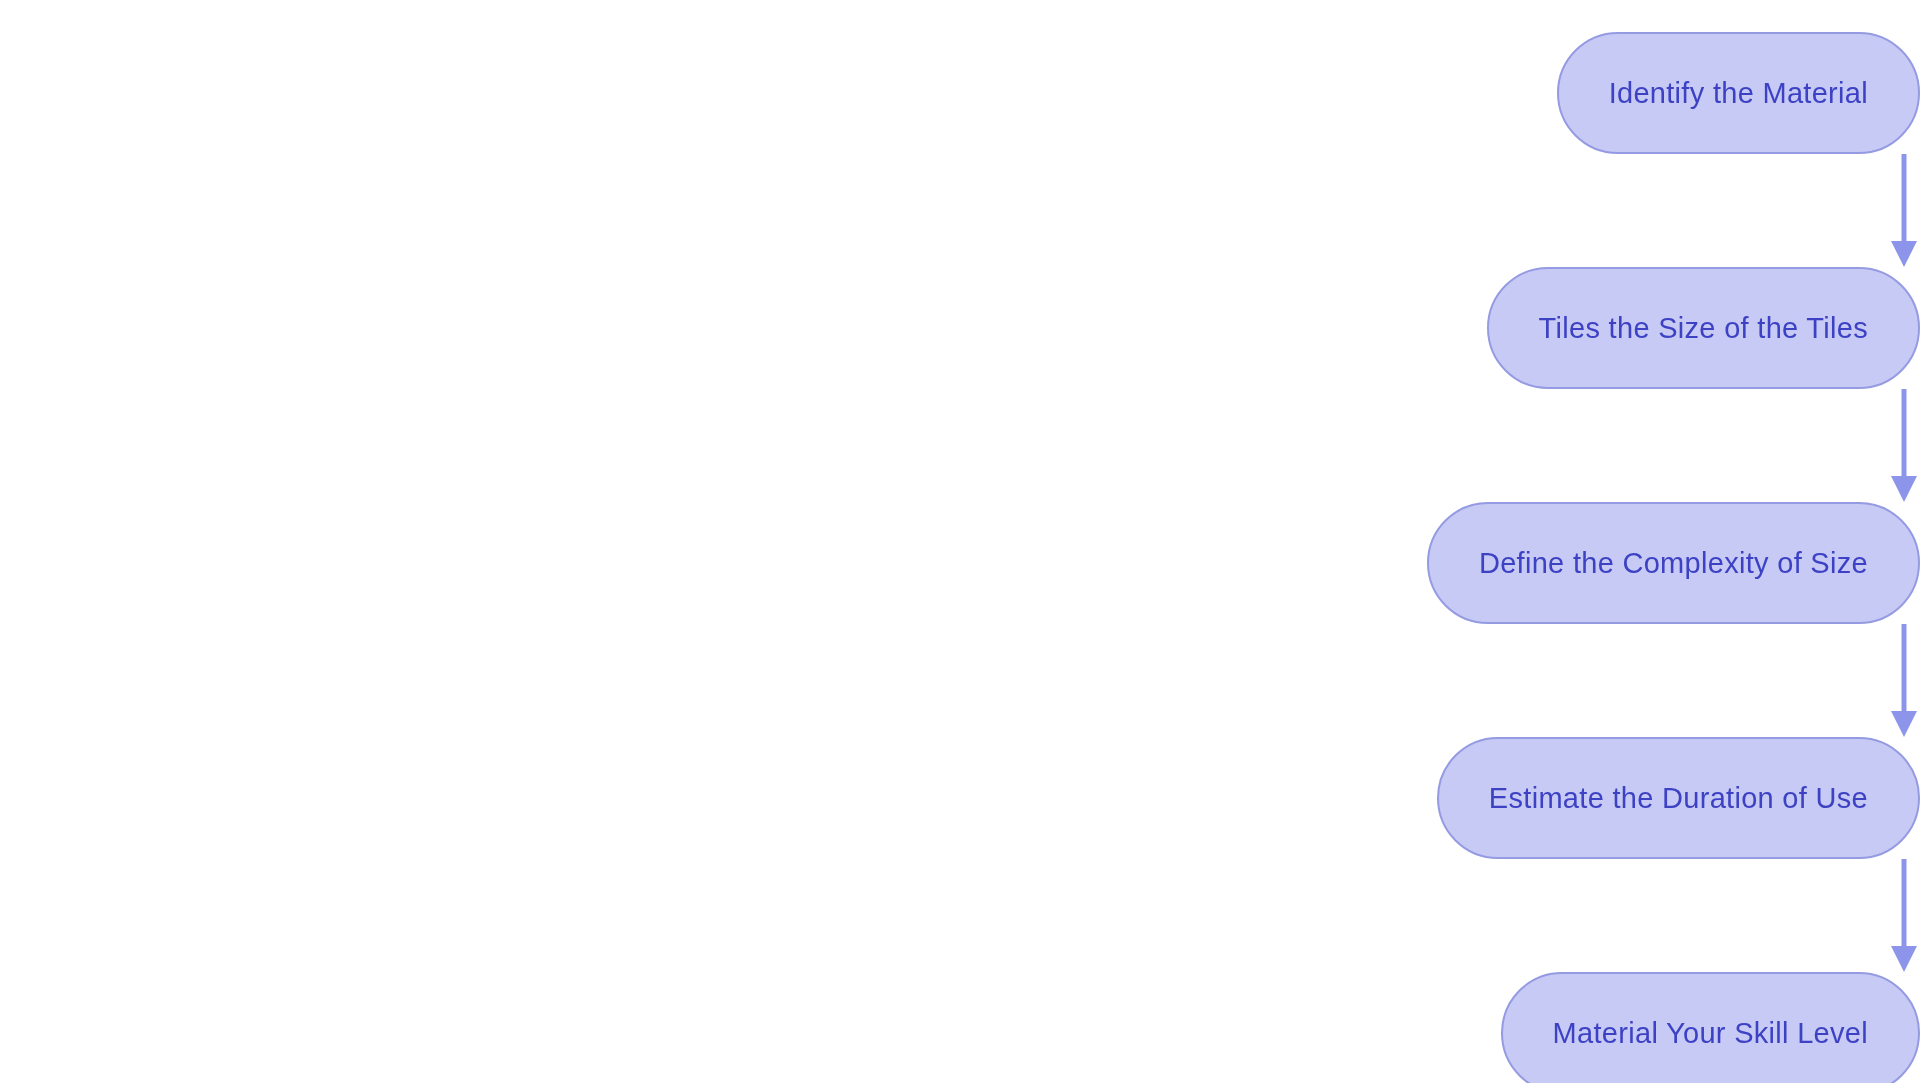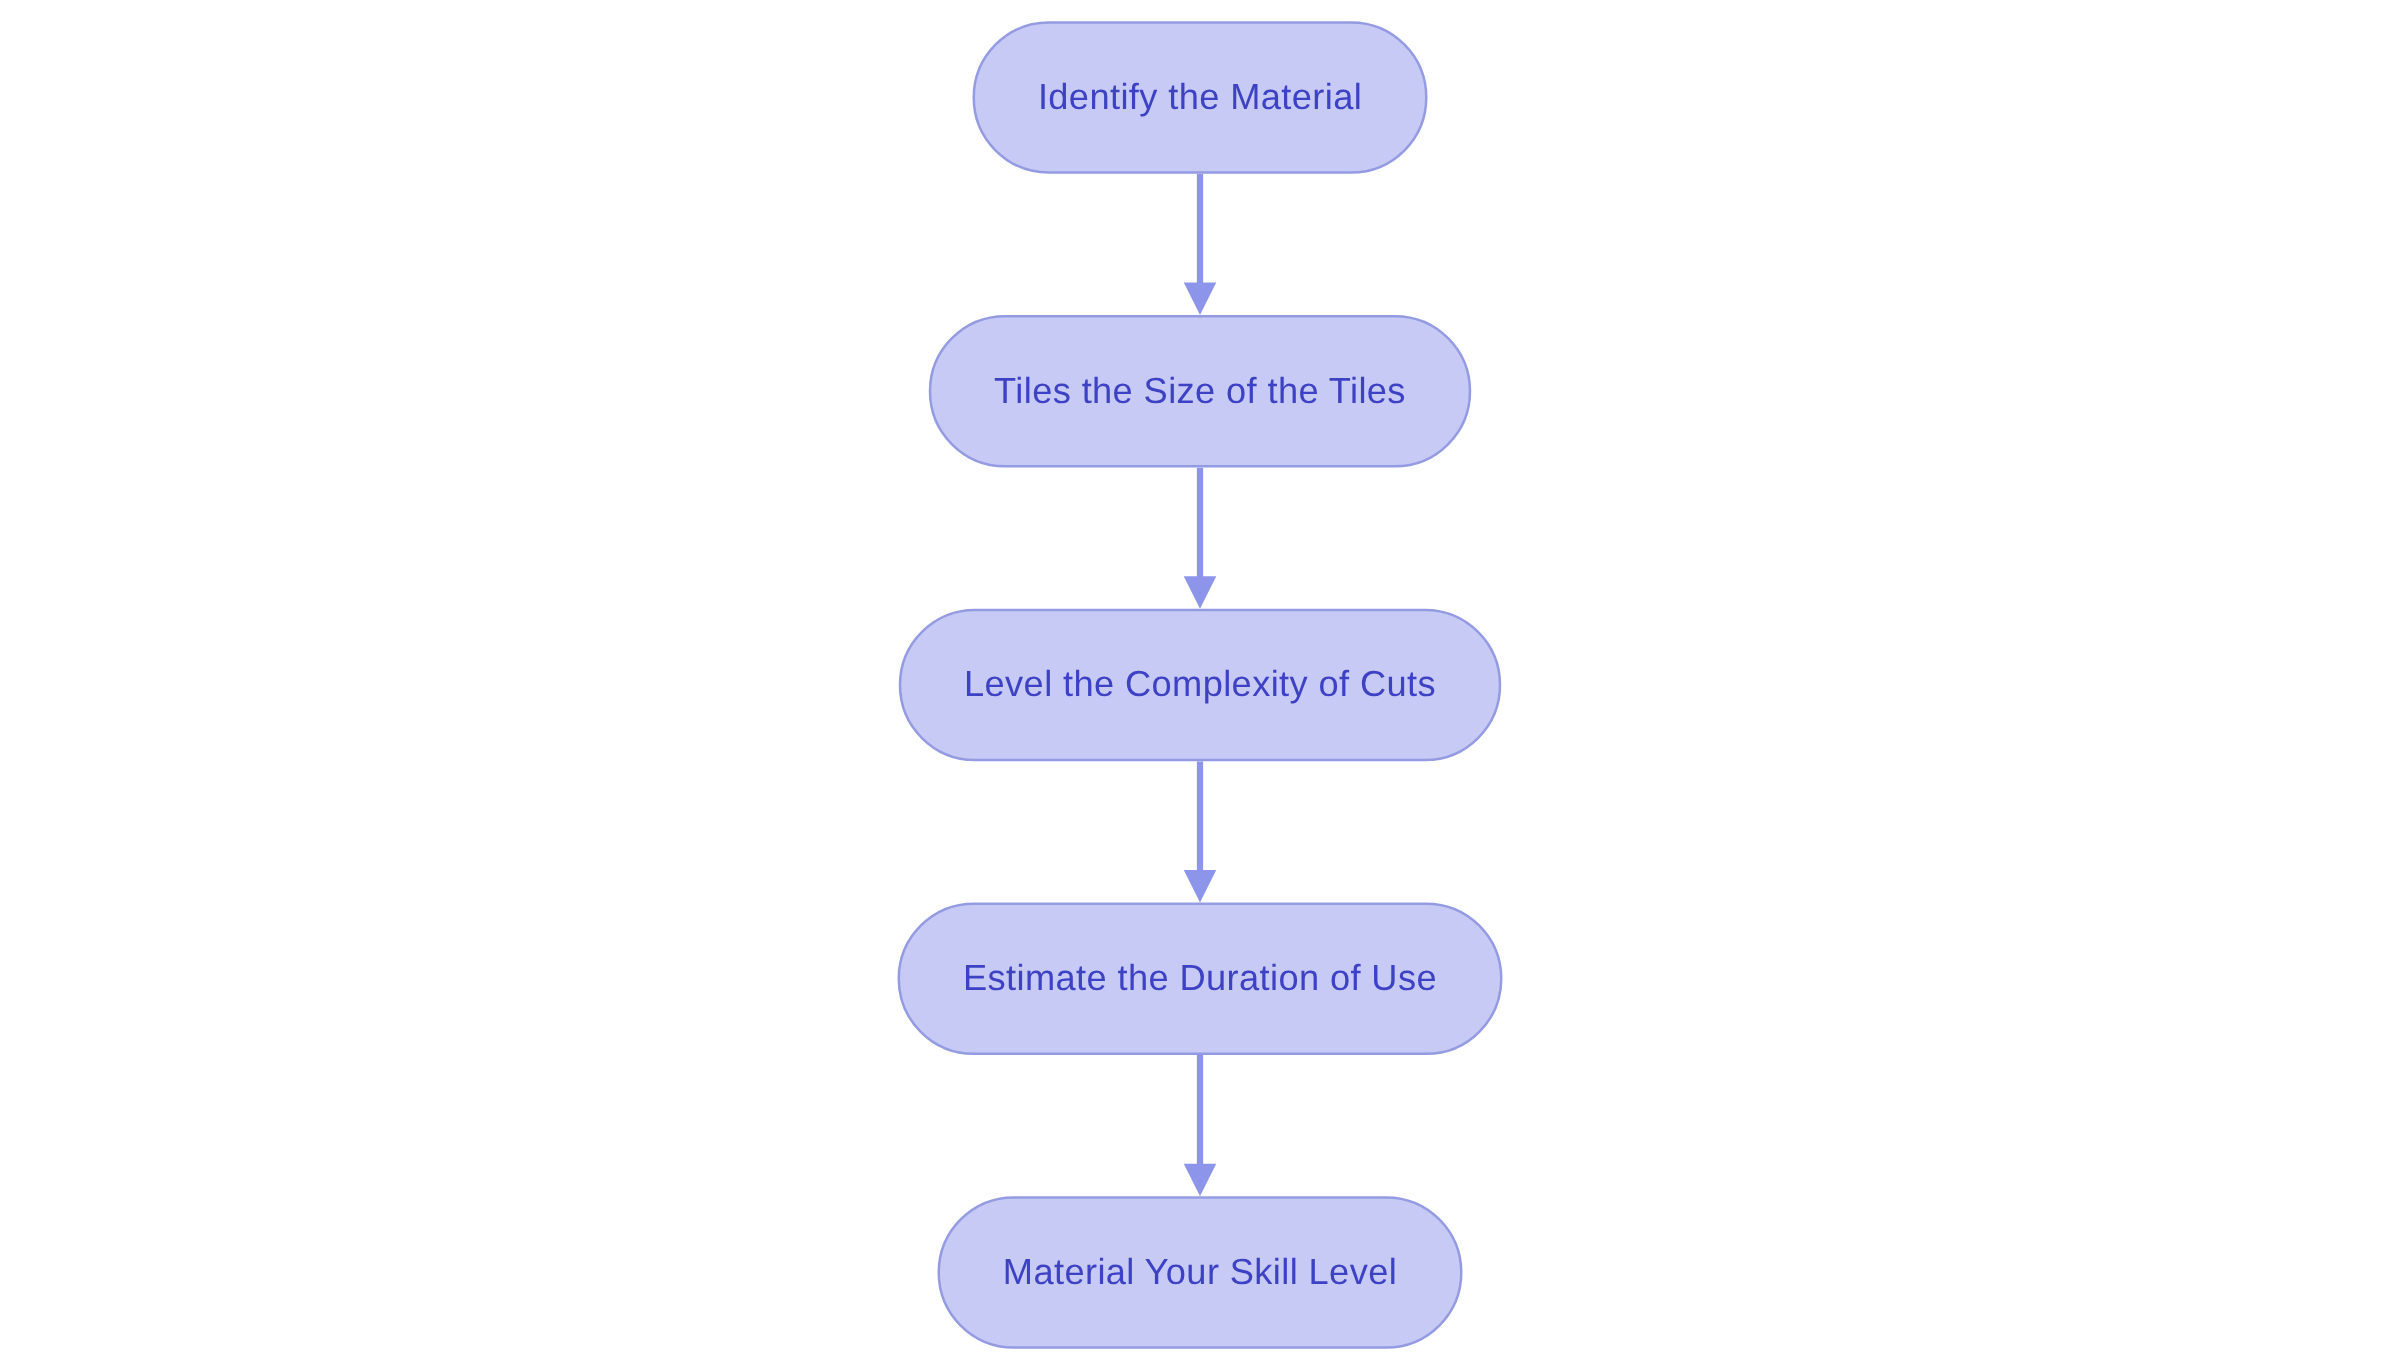--- a/index.html
+++ b/index.html
@@ -9,22 +9,22 @@
     height: 1083px;
     background: #ffffff;
     overflow: hidden;
     font-family: "Liberation Sans", sans-serif;
   }
   .canvas {
     width: 1920px;
     height: 1083px;
     display: flex;
     flex-direction: column;
-    align-items: center;
-    padding-top: 17px;
+    align-items: flex-end;
+    padding-top: 32px;
     box-sizing: border-box;
   }
   .node {
     height: 122px;
     border-radius: 61px;
     background: #c7caf4;
     border: 2px solid #949be2;
     display: flex;
     align-items: center;
     justify-content: center;
@@ -55,21 +55,21 @@
     <polygon points="3,87 29,87 16,113" fill="#8d95ea"></polygon>
   </svg>
 
   <div class="node">Tiles the Size of the Tiles</div>
 
   <svg class="arrow" viewBox="0 0 32 113" xmlns="http://www.w3.org/2000/svg">
     <line x1="16" y1="0" x2="16" y2="90" stroke="#8d95ea" stroke-width="5"></line>
     <polygon points="3,87 29,87 16,113" fill="#8d95ea"></polygon>
   </svg>
 
-  <div class="node">Level the Complexity of Cuts</div>
+  <div class="node">Define the Complexity of Size</div>
 
   <svg class="arrow" viewBox="0 0 32 113" xmlns="http://www.w3.org/2000/svg">
     <line x1="16" y1="0" x2="16" y2="90" stroke="#8d95ea" stroke-width="5"></line>
     <polygon points="3,87 29,87 16,113" fill="#8d95ea"></polygon>
   </svg>
 
   <div class="node">Estimate the Duration of Use</div>
 
   <svg class="arrow" viewBox="0 0 32 113" xmlns="http://www.w3.org/2000/svg">
     <line x1="16" y1="0" x2="16" y2="90" stroke="#8d95ea" stroke-width="5"></line>

